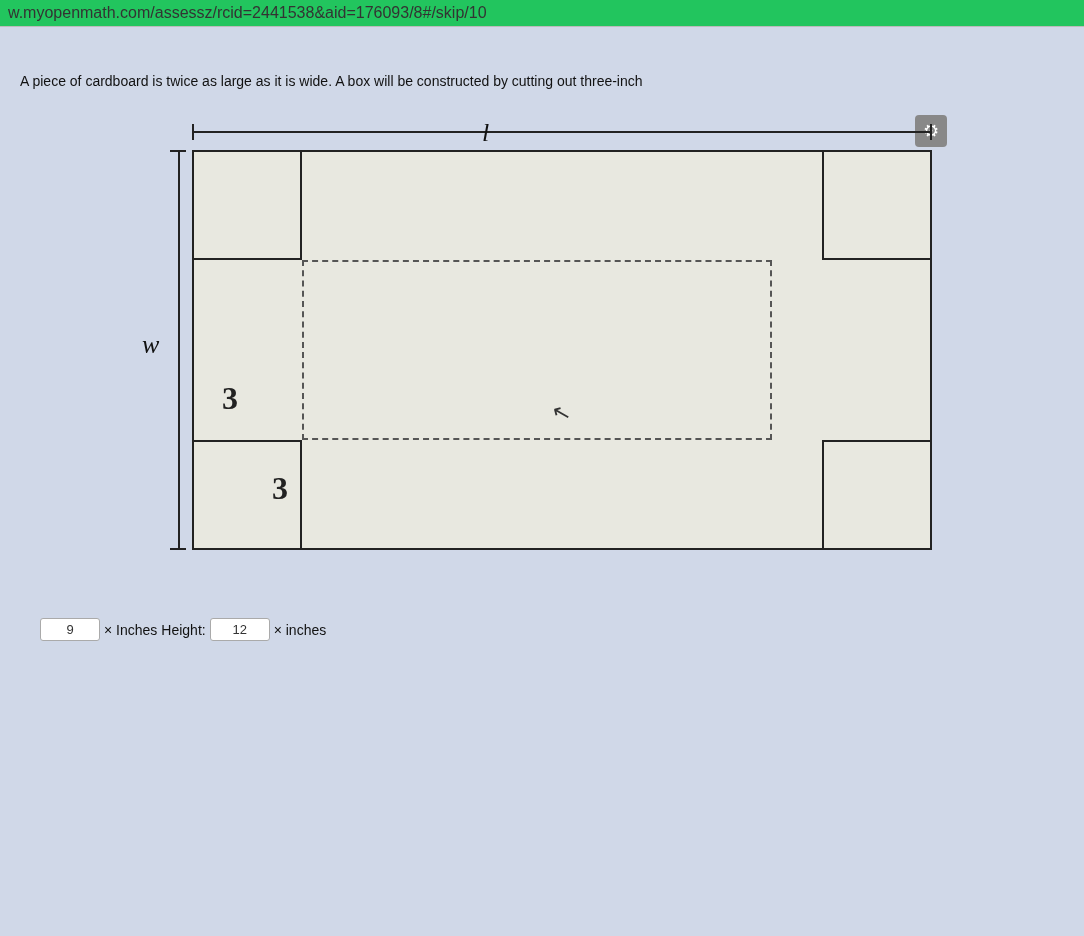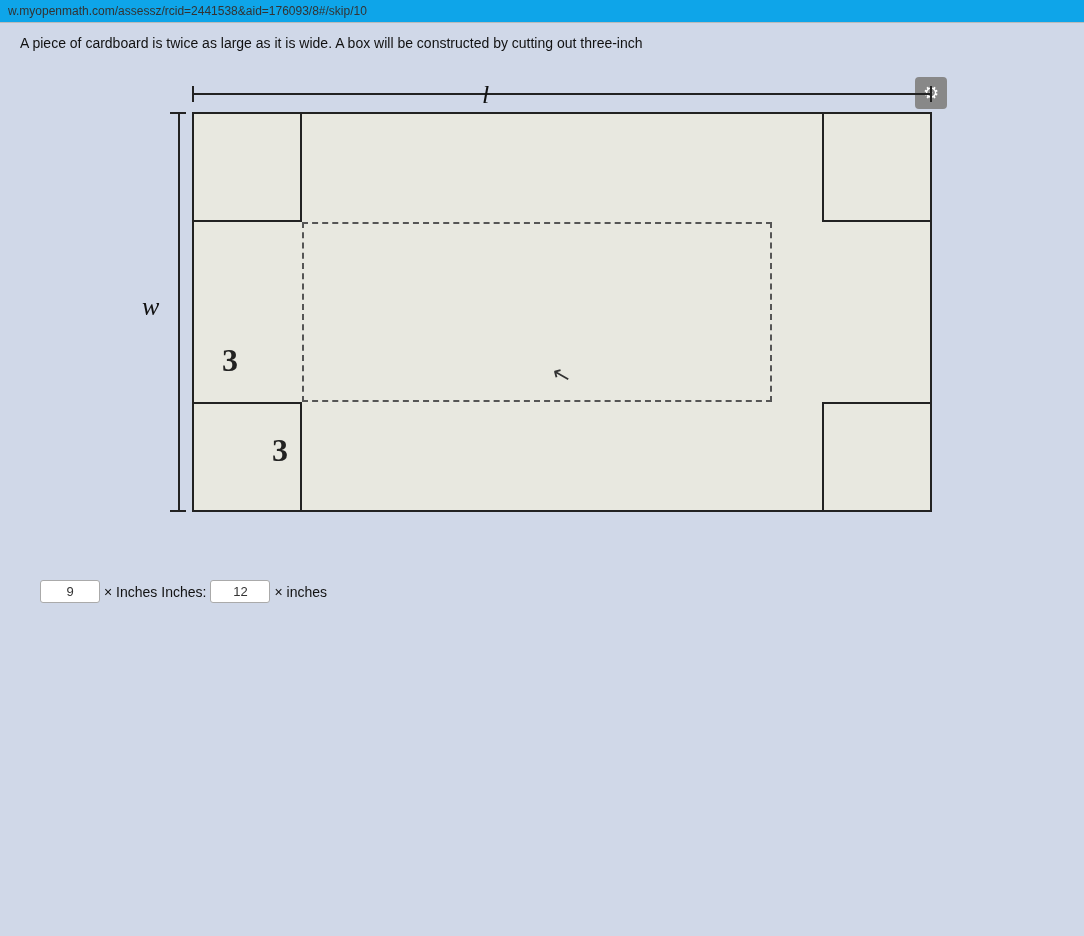--- a/index.html
+++ b/index.html
@@ -4,37 +4,38 @@
   <style>
     * { box-sizing: border-box; margin: 0; padding: 0; }
     body {
       font-family: 'Times New Roman', serif;
       background: #d0d8e8;
       width: 1084px;
       min-height: 936px;
       overflow-x: hidden;
     }
     .url-bar {
-      background: #0ea5e9;
+      background: #22c55e;
       padding: 4px 8px;
-      font-size: 12px;
+      font-size: 16px;
       color: #333;
       border-bottom: 1px solid #bbb;
       font-family: Arial, sans-serif;
     }
     .content {
       padding: 10px 20px 20px 20px;
       background: #d0d8e8;
     }
     .intro-text {
       font-size: 14px;
       color: #111;
       line-height: 1.5;
       margin-bottom: 18px;
       font-family: Arial, sans-serif;
+      margin-top: 34px;
     }
     .diagram-area {
       display: flex;
       justify-content: center;
       margin-bottom: 28px;
       position: relative;
     }
     .diagram-container {
       position: relative;
       width: 820px;
@@ -321,21 +322,21 @@
 
 
 
     <div class="last-row">
 
       <div class="input-field">
         <span>9</span>
       </div>
       <span class="label-unit">× Inches</span>
 
-      <span class="label-unit">Inches:</span>
+      <span class="label-unit">Height:</span>
       <div class="input-field">
         <span>12</span>
       </div>
       <span class="label-unit">× inches</span>
     </div>
 
   </div>
 </div>
 
 </body></html>

